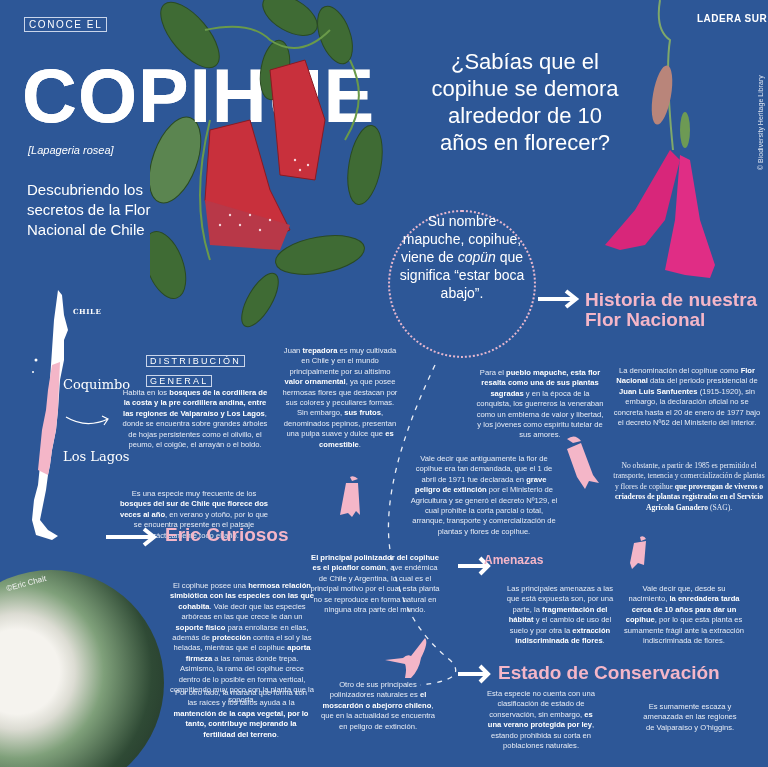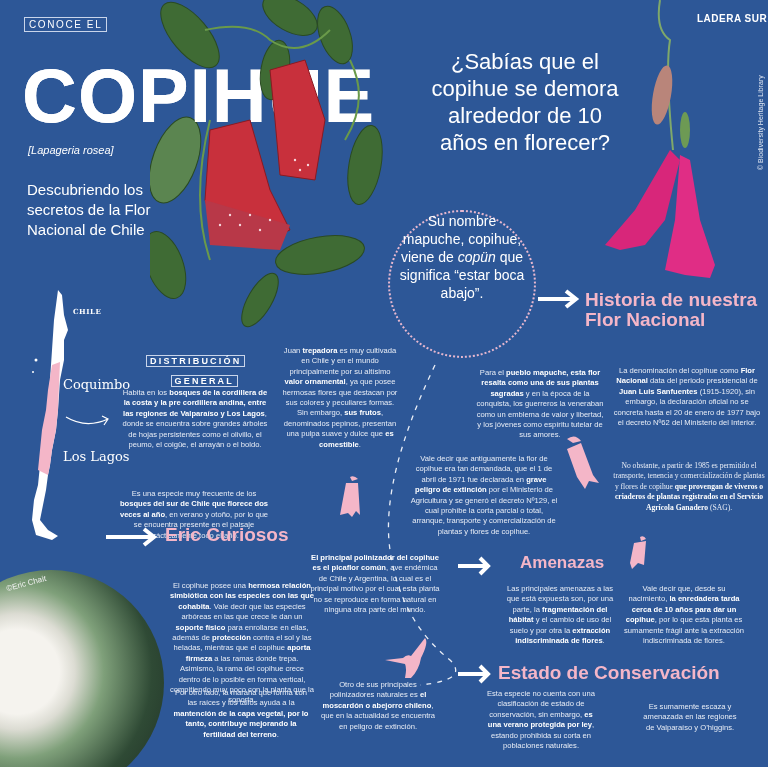--- a/index.html
+++ b/index.html
@@ -62,21 +62,21 @@
     display: flex; align-items: flex-start; justify-content: center;
   }
   #circle-text { font-size: 14px; line-height: 18px; text-align: center; width: 130px; }
 
   .arrow { position: absolute; }
   .section-title { font-weight: 700; line-height: 1.05; }
 
   #historia-title { left: 585px; top: 290px; font-size: 19px; width: 180px; }
 
   
-  #dist-label { left: 146px; top: 350px; text-align: right; width: 92px; font-weight: bold; }
+  #dist-label { left: 146px; top: 350px; text-align: left; width: 92px; }
   #dist-label .boxed { font-size: 9px; padding: 0 3px; letter-spacing: 2.2px; margin-bottom: 3px; }
   #dist-p1 { left: 120px; top: 388px; width: 150px; }
   #dist-p2 { left: 118px; top: 459px; width: 152px; margin-top: 30px; }
 
   #trepadora { left: 282px; top: 346px; width: 116px; }
   #mapuche { left: 474px; top: 368px; width: 132px; }
   #denominacion { left: 612px; top: 366px; width: 150px; }
   #vale-1971 { left: 408px; top: 454px; width: 152px; }
   #no-obstante { left: 612px; top: 461px; width: 154px; font-family: Liberation Serif, serif; }
 
@@ -87,21 +87,21 @@
   #lbl-coquimbo { left: 63px; top: 377px; }
   #lbl-loslagos { left: 63px; top: 449px; }
 
   #datos-title { left: 165px; top: 525px; font-size: 19px; }
   #datos-p1 { left: 170px; top: 561px; width: 144px; margin-top: 20px; }
   #datos-p2 { left: 172px; top: 688px; width: 138px; }
 
   #polinizador { left: 310px; top: 553px; width: 130px; }
   #moscardon { left: 316px; top: 680px; width: 124px; }
 
-  #amenazas-title { left: 520px; top: 554px; font-size: 17px; }
+  #amenazas-title { left: 484px; top: 554px; font-size: 12px; }
   #amenazas-p { left: 500px; top: 584px; width: 120px; }
   #amenazas-p2 { left: 624px; top: 584px; width: 120px; }
 
   #estado-title { left: 498px; top: 663px; font-size: 19px; }
   #estado-p { left: 486px; top: 689px; width: 110px; }
   #estado-p2 { left: 640px; top: 702px; width: 100px; }
 
   
   #photo {
     left: -62px; top: 570px; width: 226px; height: 226px; border-radius: 50%;

